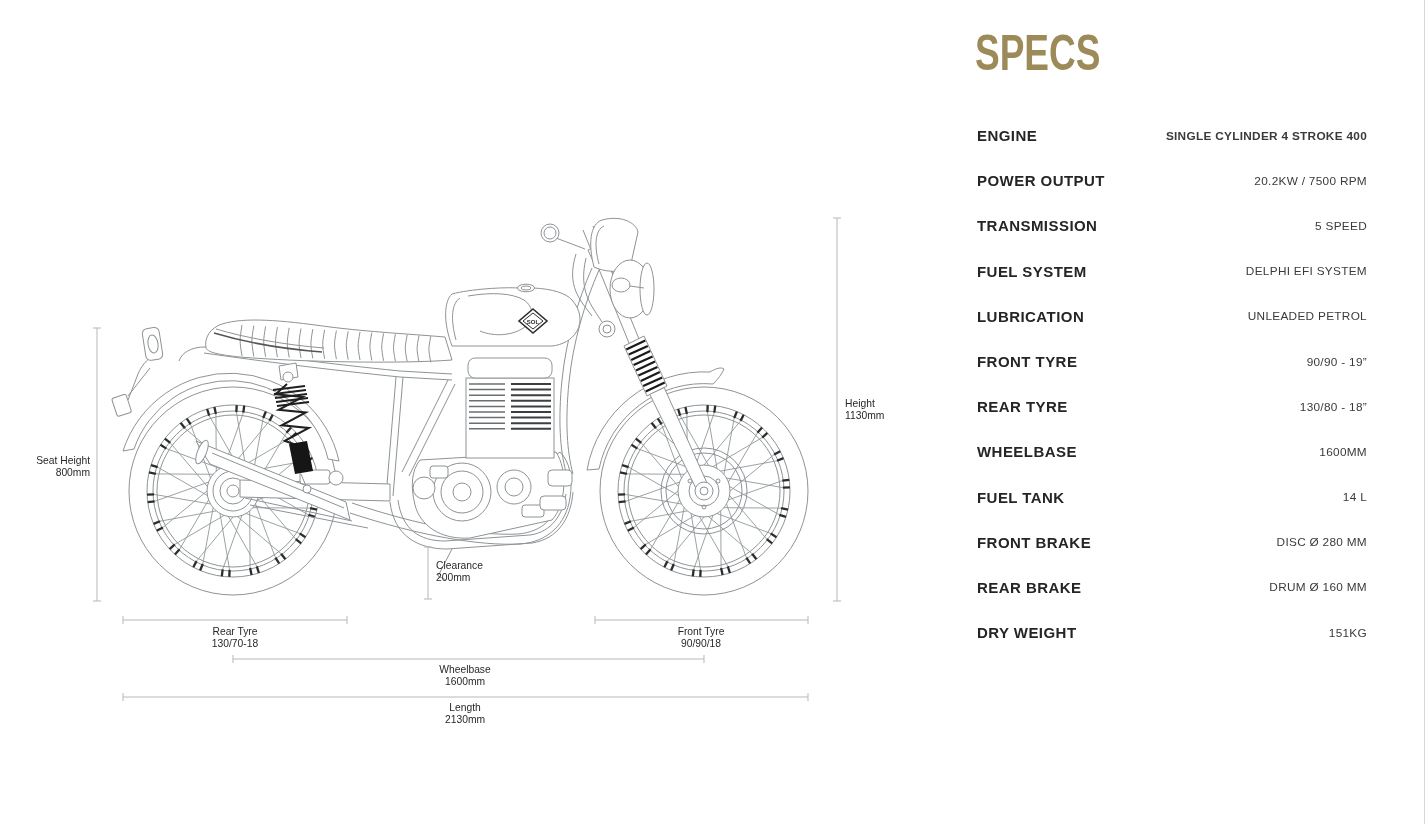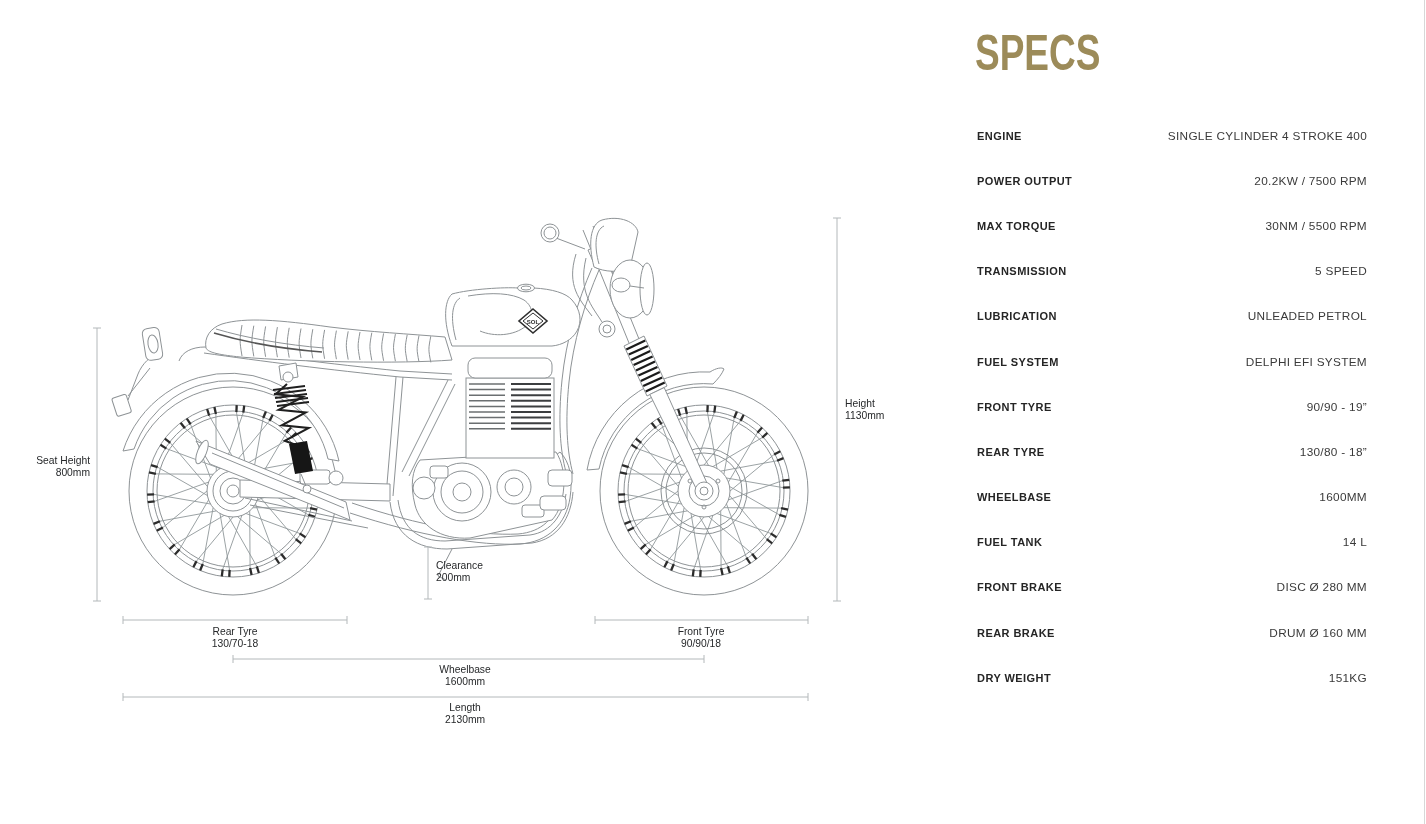--- a/index.html
+++ b/index.html
@@ -5,23 +5,23 @@
   html,body{margin:0;padding:0;background:#fff;}
   body{width:1426px;height:824px;position:relative;overflow:hidden;
        font-family:"Liberation Sans", sans-serif;}
   .right-edge{position:absolute;top:0;right:1px;width:1px;height:824px;background:#d7d7d7;}
   
   .specs-panel{position:absolute;left:977px;top:30px;width:390px;}
   .specs-title{margin:0 0 0 -2px;font-size:50px;line-height:46px;font-weight:800;
        color:#9C8B59;letter-spacing:0px;transform:scaleX(.74);transform-origin:left top;}
   .spec-rows{position:absolute;left:0;top:83px;width:390px;}
   .spec-row{height:45.2px;display:flex;align-items:center;justify-content:space-between;}
-  .spec-label{font-size:11px;font-weight:700;color:#252525;letter-spacing:.45px;white-space:nowrap;}
+  .spec-label{font-size:15px;font-weight:700;color:#252525;letter-spacing:.45px;white-space:nowrap;}
   .spec-value{font-size:11.8px;font-weight:400;color:#3a3a3a;letter-spacing:.3px;white-space:nowrap;text-align:right;}
-  .spec-row:nth-child(1) .spec-value{}
+  .spec-row:nth-child(1) .spec-value{font-weight:bold;}
   .spec-row:nth-child(14) .spec-value{margin-top:-12px;text-align:center;}
   
   .diagram{position:absolute;left:0;top:0;width:910px;height:824px;}
   .ln{fill:none;stroke:#8e9396;stroke-width:1;}
   .wh{fill:#ffffff;stroke:#8e9396;stroke-width:1;}
   .dk{fill:none;stroke:#1f1f1f;stroke-width:2;}
   .spokes line{stroke:#90979a;stroke-width:.9;}
   .nipples line{stroke:#2c2c2c;stroke-width:2.3;}
   .ribs path{fill:none;stroke:#8e9396;stroke-width:1;}
   .fins-l line{stroke:#6b6f71;stroke-width:1.5;}
@@ -442,36 +442,32 @@
   <div class="spec-rows">
     <div class="spec-row">
         <div class="spec-label">ENGINE</div>
         <div class="spec-value">SINGLE CYLINDER 4 STROKE 400</div>
       </div>
     <div class="spec-row">
         <div class="spec-label">POWER OUTPUT</div>
         <div class="spec-value">20.2KW / 7500 RPM</div>
       </div>
     <div class="spec-row">
-        <div class="spec-label">MAX TORQUE</div>
-        <div class="spec-value">30NM / 5500 RPM</div>
-      </div>
-    <div class="spec-row">
         <div class="spec-label">TRANSMISSION</div>
         <div class="spec-value">5 SPEED</div>
       </div>
     <div class="spec-row">
+        <div class="spec-label">FUEL SYSTEM</div>
+        <div class="spec-value">DELPHI EFI SYSTEM</div>
+      </div>
+    <div class="spec-row">
         <div class="spec-label">LUBRICATION</div>
         <div class="spec-value">UNLEADED PETROL</div>
       </div>
     <div class="spec-row">
-        <div class="spec-label">FUEL SYSTEM</div>
-        <div class="spec-value">DELPHI EFI SYSTEM</div>
-      </div>
-    <div class="spec-row">
         <div class="spec-label">FRONT TYRE</div>
         <div class="spec-value">90/90 - 19”</div>
       </div>
     <div class="spec-row">
         <div class="spec-label">REAR TYRE</div>
         <div class="spec-value">130/80 - 18”</div>
       </div>
     <div class="spec-row">
         <div class="spec-label">WHEELBASE</div>
         <div class="spec-value">1600MM</div>

